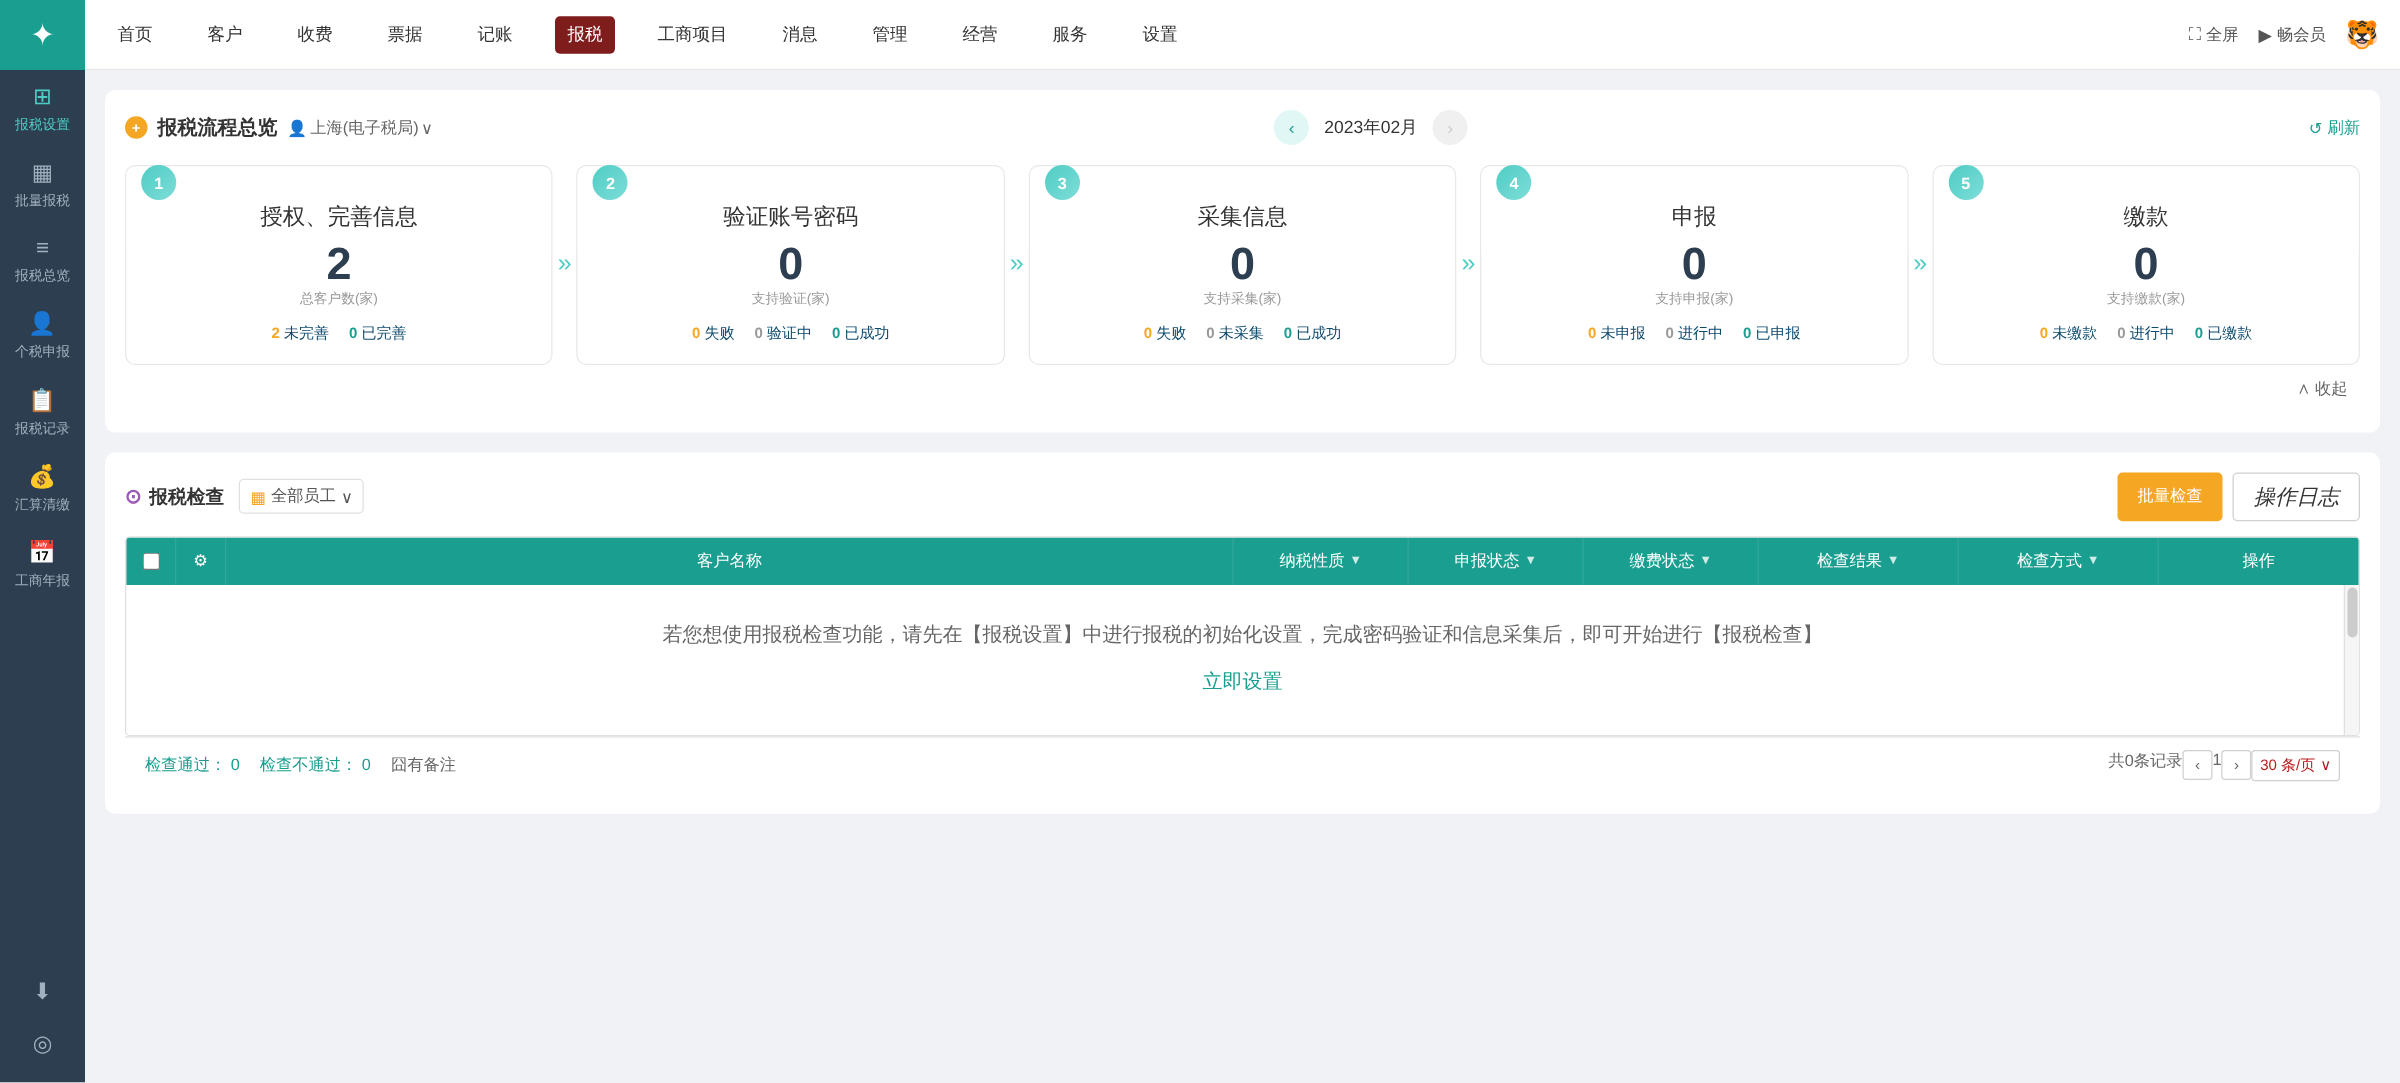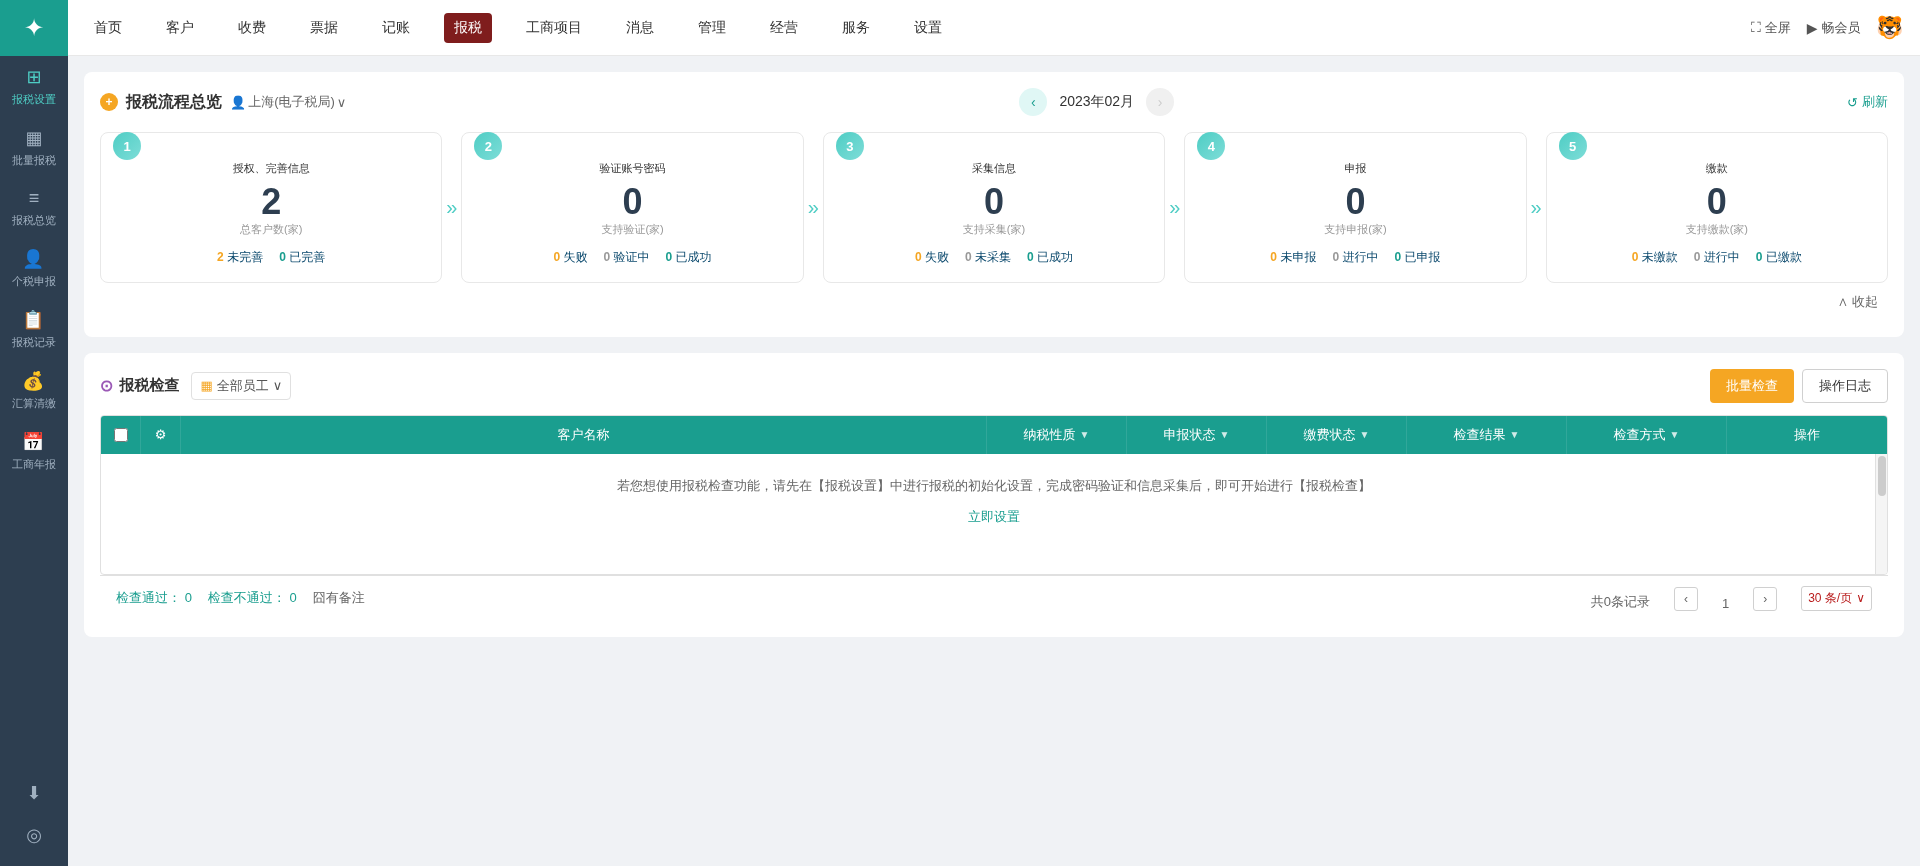--- a/index.html
+++ b/index.html
@@ -182,21 +182,21 @@
       background: linear-gradient(135deg, #4ecdc4, #7eddd8);
       border-radius: 50%;
       color: white;
       font-size: 13px;
       font-weight: bold;
       display: flex;
       align-items: center;
       justify-content: center;
     }
     .flow-step-name {
-      font-size: 11px;
+      font-size: 18px;
       color: #333;
       margin-top: 12px;
       margin-bottom: 6px;
     }
     .flow-step-count {
       font-size: 36px;
       font-weight: bold;
       color: #2d3e50;
       line-height: 1.1;
     }
@@ -309,22 +309,23 @@
       border-radius: 4px;
       font-size: 13px;
       cursor: pointer;
     }
     .btn-log {
       background: white;
       color: #333;
       border: 1px solid #d0d0d0;
       padding: 7px 16px;
       border-radius: 4px;
-      font-size: 13px;
-      cursor: pointer;
+      font-size: 17px;
+      cursor: pointer;
+      font-style: italic;
     }
 
     
     .table-wrap {
       border: 1px solid #e0e0e0;
       border-radius: 4px;
       overflow: hidden;
     }
     .table-header {
       display: grid;
@@ -338,23 +339,24 @@
       display: flex;
       align-items: center;
       justify-content: center;
       border-right: 1px solid rgba(255,255,255,0.1);
       gap: 4px;
     }
     .th:last-child { border-right: none; }
     .table-body {
       min-height: 120px;
       display: flex;
+      align-items: center;
       justify-content: center;
       color: #666;
-      font-size: 13px;
+      font-size: 16px;
       text-align: center;
       padding: 20px;
       position: relative;
     }
     .table-scroll {
       position: absolute;
       right: 0;
       top: 0;
       bottom: 0;
       width: 12px;
@@ -380,22 +382,22 @@
       color: #666;
       background: white;
       border-top: 1px solid #e0e0e0;
       gap: 16px;
     }
     .footer-stat { color: #666; }
     .footer-stat span { color: #1a9e8f; cursor: pointer; }
     .footer-right {
       margin-left: auto;
       display: flex;
-      align-items: flex-end;
-      gap: 24px;
+      align-items: flex-start;
+      gap: 0;
       color: #666;
     }
     .page-btn {
       width: 24px;
       height: 24px;
       border: 1px solid #d0d0d0;
       background: white;
       border-radius: 3px;
       display: flex;
       align-items: center;

